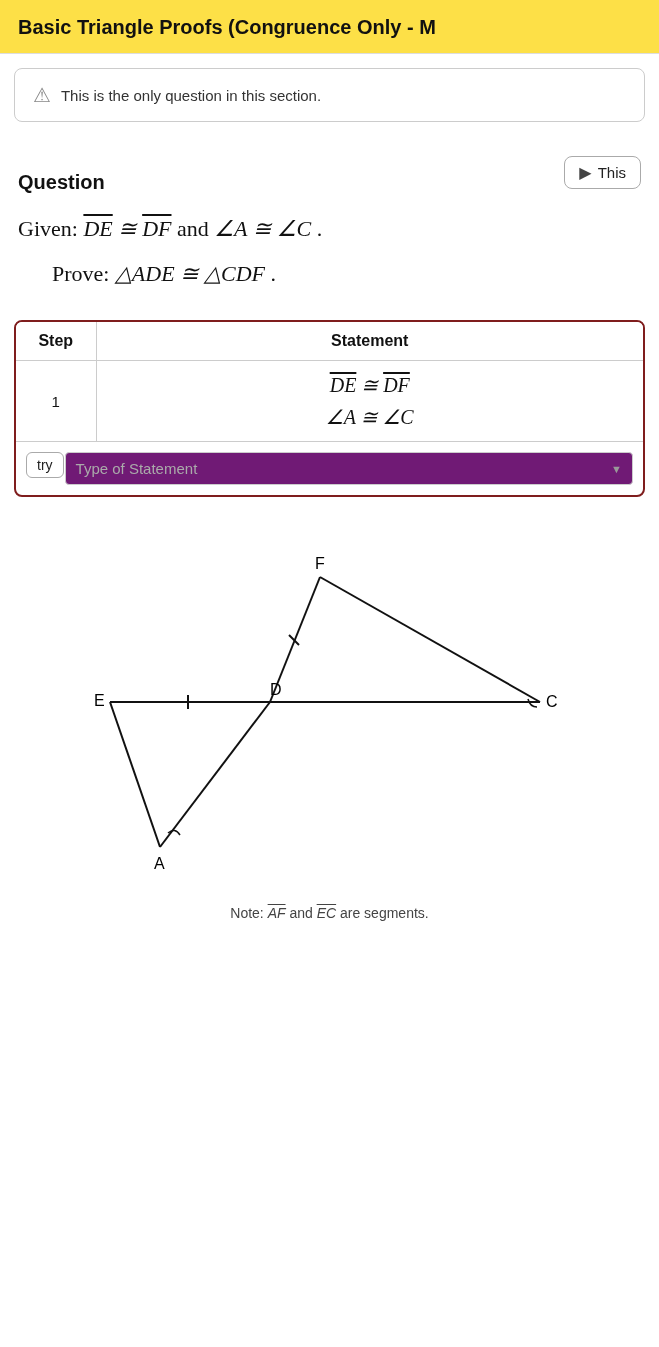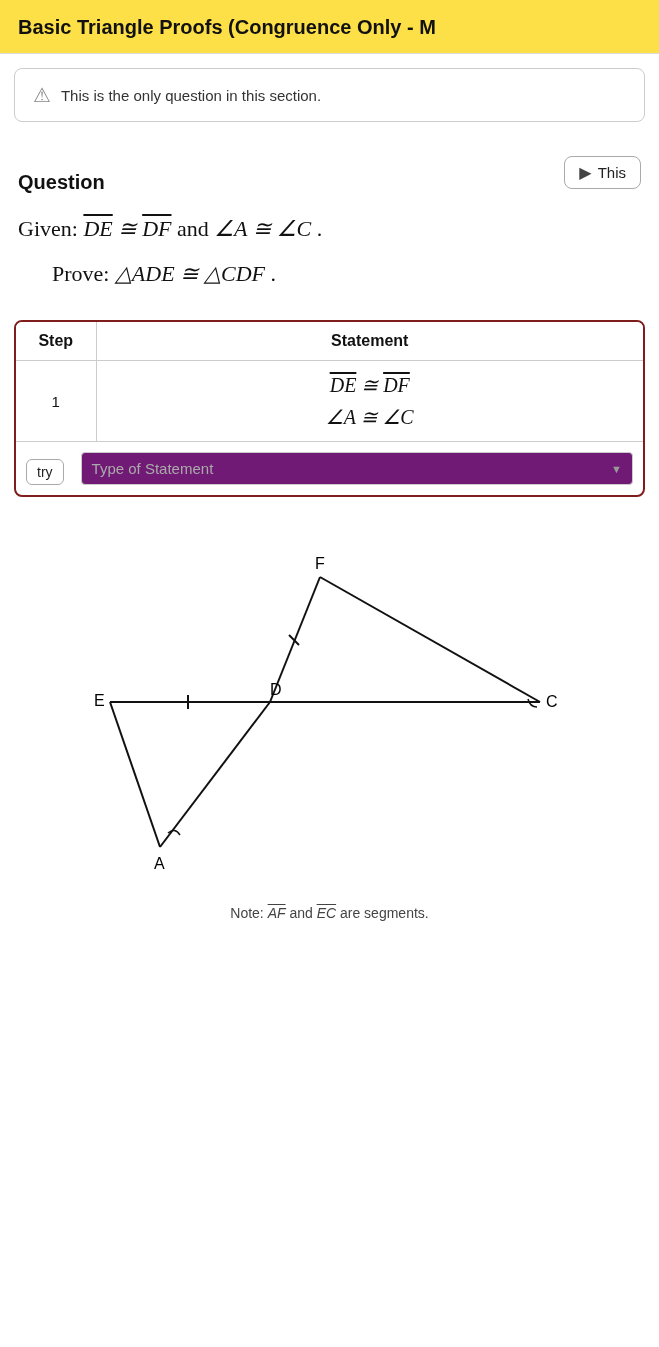--- a/index.html
+++ b/index.html
@@ -143,22 +143,22 @@
       line-height: 1.6;
     }
 
     .try-row td {
       padding: 10px 10px;
       border-top: 1px solid #ccc;
     }
 
     .try-row-inner {
       display: flex;
-      align-items: flex-end;
-      gap: 17px;
+      align-items: flex-start;
+      gap: 1px;
     }
 
     .try-button {
       border: 1.5px solid #aaa;
       border-radius: 6px;
       padding: 4px 10px;
       font-family: Arial, sans-serif;
       font-size: 14px;
       background: #fff;
       cursor: pointer;

